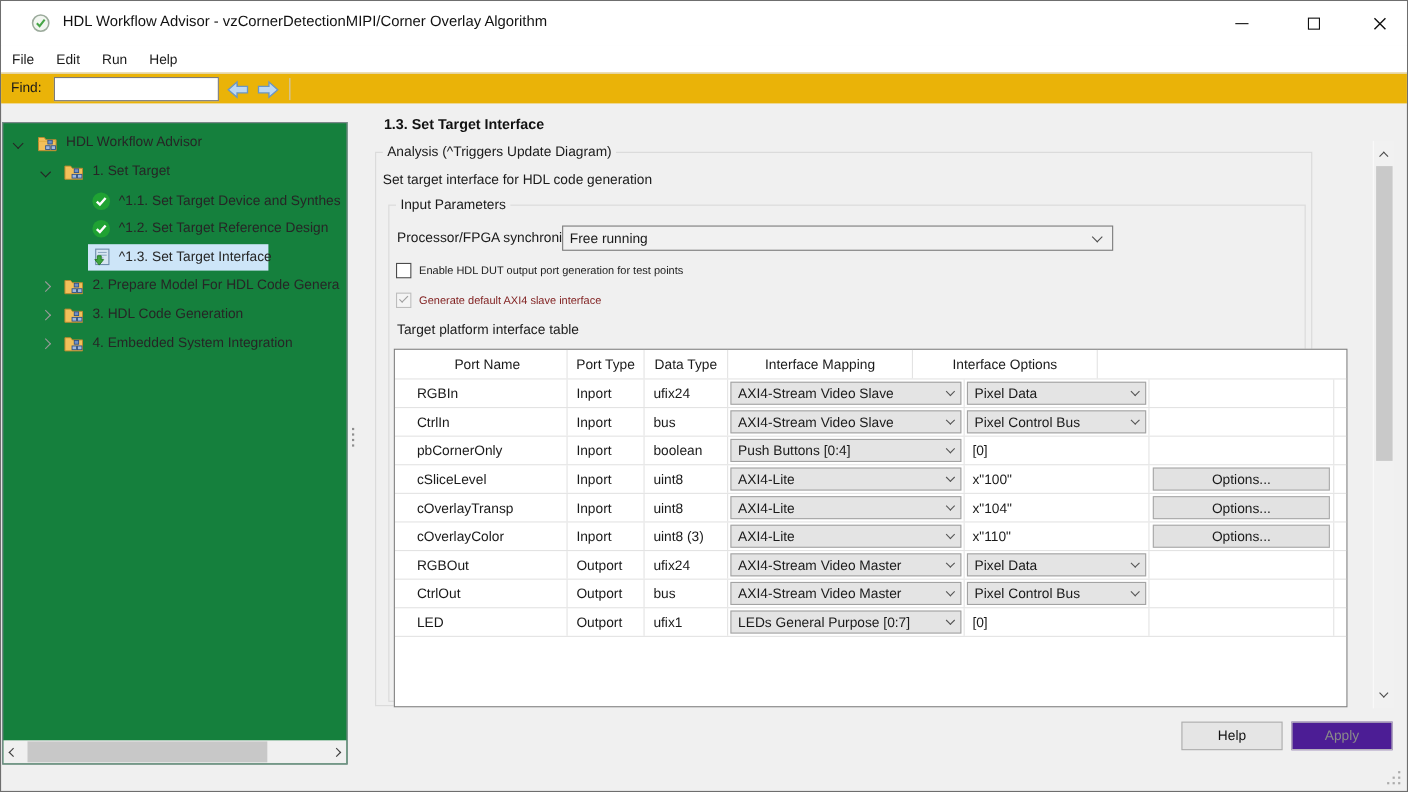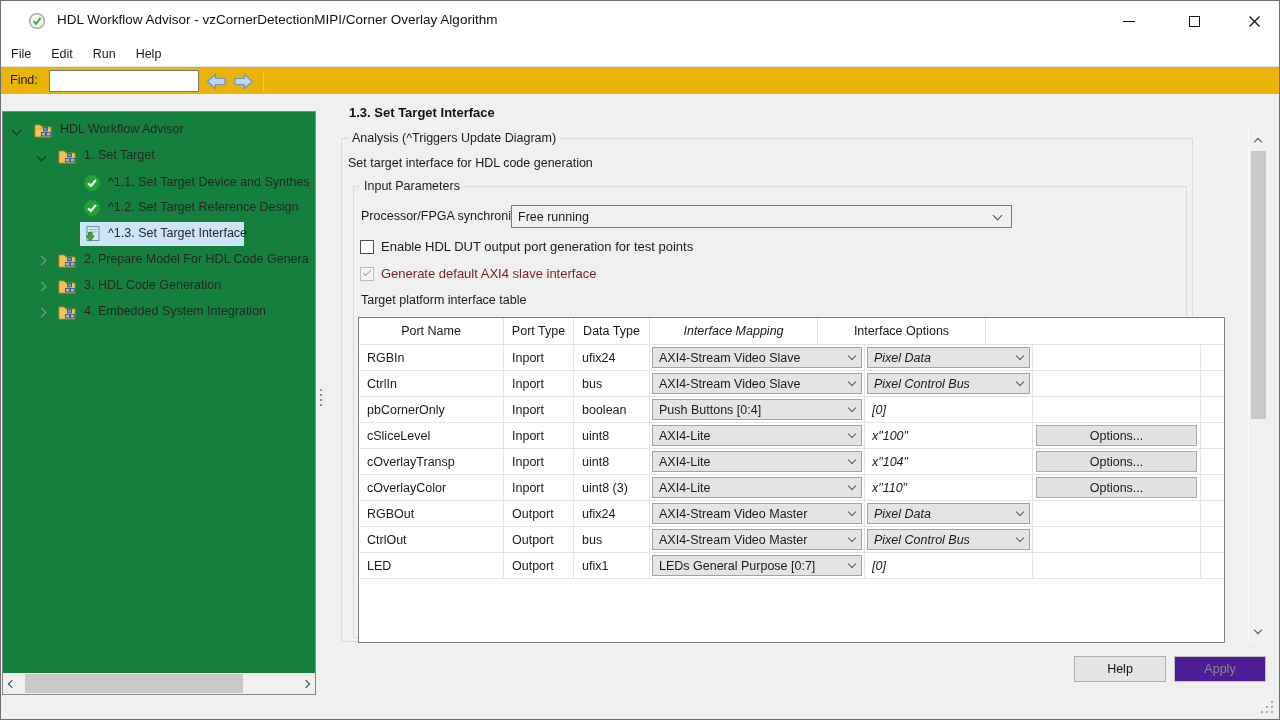--- a/index.html
+++ b/index.html
@@ -64,33 +64,33 @@
   .gb-label { position:absolute; top:-8px; left:6px; background:#f0f0f0; padding:0 4px; font-size:12.5px; color:#1a1a1a; white-space:nowrap; }
   .desc-text { position:absolute; left:347px; top:155px; font-size:12.5px; color:#1a1a1a; }
   .sync-label { position:absolute; left:360px; top:208px; font-size:12.5px; color:#1a1a1a; }
   .sync-combo { position:absolute; left:510px; top:204px; width:501px; height:23px; background:#f1f1f1; border:1px solid #7a7a7a; display:flex; align-items:center; font-size:12.5px; color:#1a1a1a; padding:0 6px; }
   .sync-combo .chev { margin-left:auto; margin-right:4px; margin-top:-3px; border-color:#4d4d4d; }
   .cb-row { position:absolute; left:359px; display:flex; align-items:center; }
   .cb1 { top:238px; } .cb2 { top:265px; }
   .checkbox { width:14px; height:14px; background:#ffffff; border:1px solid #4b4b4b; margin-right:7px; position:relative; }
   .checkbox.disabled { border-color:#bdbdbd; background:#f4f4f4; }
   .checkbox .mark { position:absolute; left:2px; top:2px; width:8px; height:4px; border-left:1.8px solid #9e9e9e; border-bottom:1.8px solid #9e9e9e; transform:rotate(-45deg); }
-  .cb-label { font-size:13px; color:#1a1a1a; }
+  .cb-label { font-size:10px; color:#1a1a1a; }
   .cb-label.disabled { color:#7f1d1d; }
   .table-label { position:absolute; left:360px; top:292px; font-size:12.5px; color:#1a1a1a; }
 
   
   .iface-table { position:absolute; left:357px; top:316px; width:867px; height:326px; background:#ffffff; border:1px solid #7f7f7f; overflow:hidden; }
-  .tr { display:flex; width:100%; height:26px; border-bottom:1px solid #e3e3e3; }
+  .tr { display:flex; width:100%; height:26px; border-bottom:1px solid #e3e3e3;padding-left:12px; }
   .thead { height:27px; }
   .td, .th { height:100%; flex:none; overflow:hidden; display:flex; align-items:center; }
   .th { justify-content:center; font-size:12.5px; color:#1a1a1a; }
   .td { font-size:12.5px; color:#1a1a1a; }
   .c0{width:144px; padding-left:8px;} .c1{width:70px; padding-left:8px;} .c2{width:76px; padding-left:8px;}
-  .c3{width:215px;} .c4{width:168px;font-style:italic;} .c5{width:168px;} .c6{flex:1;}
+  .c3{width:215px;} .c4{width:168px;} .c5{width:168px;} .c6{flex:1;}
   .c1,.c2,.c3,.c4,.c5,.c6 { border-left:1px solid #e3e3e3; }
   .th.c0,.th.c1,.th.c2 { padding-left:0; justify-content:center; }
   .cell-dd { margin:0 2px; width:calc(100% - 4px); height:21px; background:#e4e4e4; border:1px solid #a3a3a3; display:flex; align-items:center; padding:0 6px; font-size:12.5px; }
   .cell-dd .chev { margin-left:auto; margin-top:-3px; width:6px; height:6px; border-color:#555; }
   .cell-plain { padding-left:7px; }
   .opt-btn { margin:0 3px; width:calc(100% - 6px); height:21px; background:#e2e2e2; border:1px solid #a9a9a9; font-size:12.5px; color:#1a1a1a; display:flex; align-items:center; justify-content:center; font-family:"Liberation Sans",sans-serif; }
 
   
   .vscroll { position:absolute; left:1247px; top:127px; width:19px; height:516px; background:#f1f1f1; border-left:1px solid #fafafa; }
   .vs-up, .vs-down { position:absolute; left:0; width:100%; height:20px; display:flex; align-items:center; justify-content:center; }

